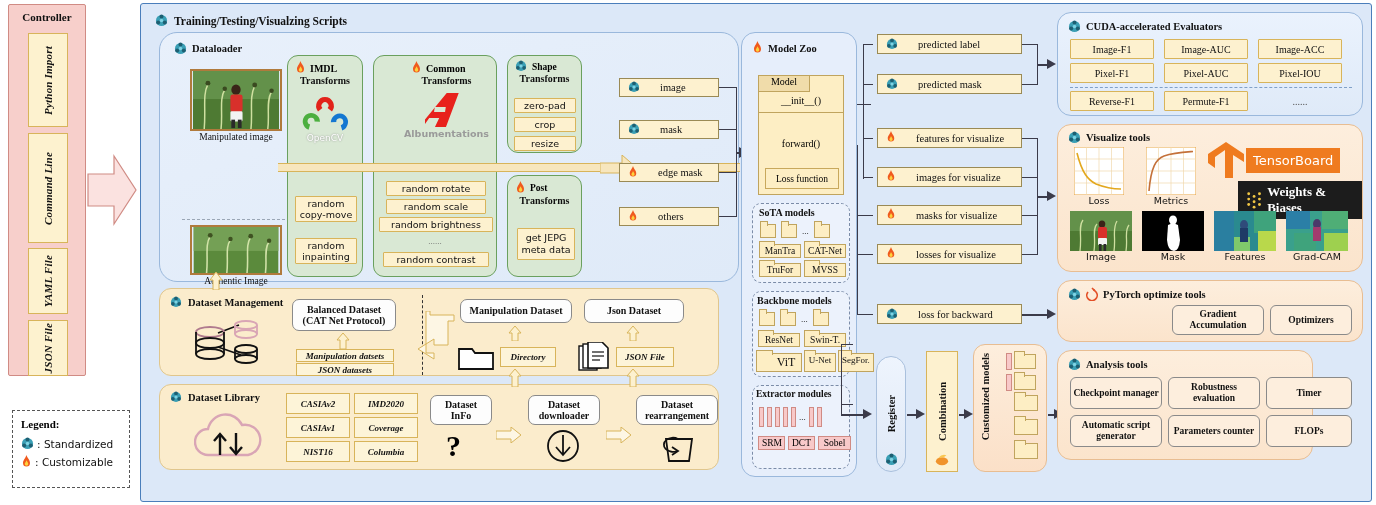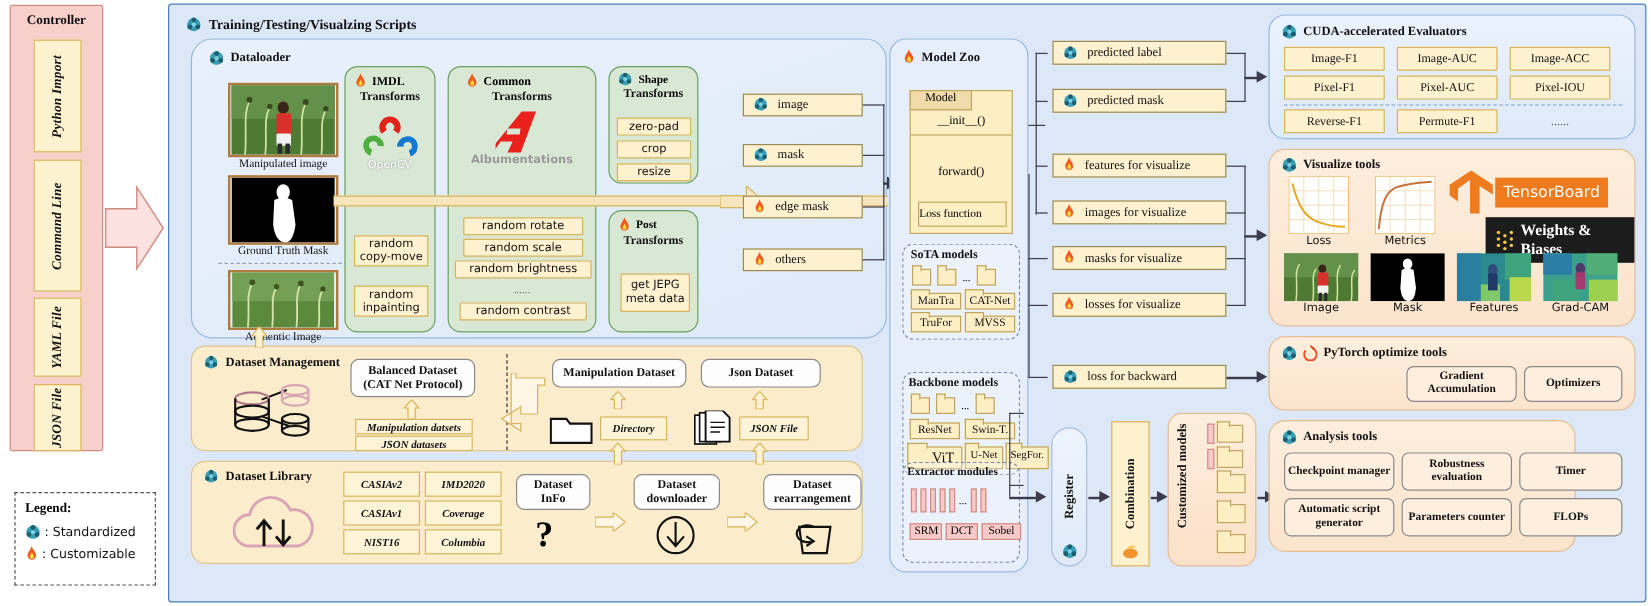--- a/index.html
+++ b/index.html
@@ -93,21 +93,21 @@
   }
   .ibox {
     position:absolute; background:#fdf4d8; border:1px solid #d8b45a;
     display:flex; align-items:center; justify-content:center;
     font-style:italic; font-weight:bold; font-size:9px; color:#111; text-align:center;
   }
 
   
   .iobox {
     position:absolute; background:#fdf1cf; border:1px solid #9a8a55;
-    display:flex; align-items:center; gap:7px; padding-left:8px;
+    display:flex; align-items:center; gap:19px; padding-left:8px;
     font-size:10.5px; color:#111;
   }
 
   
   .modelzoo {
     left:600px; top:28px; width:116px; height:445px;
     background:#e6eefb; border:1px solid #9ab8dc; border-radius:14px;
   }
   .mz-card {
     position:absolute; background:#fdeec4; border:1px solid #c0a45e;
@@ -257,30 +257,20 @@
               <ellipse cx="46" cy="20" rx="5" ry="5.5" fill="#3a2418"></ellipse>
             <rect x="40" y="25" width="13" height="19" rx="2.5" fill="#d8302b"></rect>
             <rect x="40" y="43" width="13" height="11" rx="1.5" fill="#f2f2f2"></rect>
             <rect x="41" y="52" width="4" height="9" fill="#2a2a2a"></rect>
               <rect x="48" y="52" width="4" height="9" fill="#2a2a2a"></rect>
           </g>
         </svg>
         <div class="thumb-cap">Manipulated image</div>
       </div>
 
-      <div style="position:absolute;left:30px;top:113px;">
-        <svg class="thumb" width="92" height="58" viewBox="0 0 92 58">
-          <rect width="92" height="58" fill="#000"></rect>
-          <g fill="#ffffff">
-              <ellipse cx="46" cy="13" rx="6" ry="7"></ellipse>
-            <path d="M38 20 q8 -4 16 0 l3 22 q-2 16 -9 16 q-9 0 -11 -16 z"></path>
-            </g>
-        </svg>
-        <div class="thumb-cap">Ground Truth Mask</div>
-      </div>
       <div style="position:absolute;left:22px;top:186px;width:108px;border-top:1px dashed #9aa6b5;"></div>
 
       <div style="position:absolute;left:30px;top:192px;">
         <svg class="thumb" width="92" height="50" viewBox="0 0 92 50">
           <rect width="92" height="50" fill="#5b8a3c"></rect>
             <rect width="92" height="26" fill="#74a055"></rect>
           <g stroke="#d2e3a8" stroke-width="1.7" fill="none">
             <path d="M14 50 C16 32 12 20 18 10"></path>
               <path d="M36 50 C38 34 34 22 40 14"></path>
             <path d="M58 50 C60 32 56 20 62 11"></path>
@@ -310,21 +300,21 @@
             <path d="M26 2 a9 9 0 0 1 7 14.5 l-4.4-3.4 a3.5 3.5 0 1 0 -5.2 0 L19 16.5 A9 9 0 0 1 26 2z" fill="#e2231a"></path>
             <path d="M12 18 a9 9 0 0 1 7.5 14 l-4.3-3.4 a3.5 3.5 0 1 0 -5.4 0 L5.5 32 A9 9 0 0 1 12 18z" fill="#4caf3f" transform="rotate(-35 12 27)"></path>
             <path d="M40 18 a9 9 0 0 1 7.5 14 l-4.3-3.4 a3.5 3.5 0 1 0 -5.4 0 L33.5 32 A9 9 0 0 1 40 18z" fill="#1477d1" transform="rotate(35 40 27)"></path>
           </svg>
           <div style="font-family:'DejaVu Sans',sans-serif;font-size:9px;color:#fff;text-shadow:0 0 2px #888;margin-top:-2px;">OpenCV</div>
         </div>
         <div class="ybtn" style="position:absolute;left:7px;top:140px;width:62px;"><span>random copy-move</span></div>
         <div class="ybtn" style="position:absolute;left:7px;top:182px;width:62px;"><span>random inpainting</span></div>
       </div>
 
-      <div class="gbox" style="left:213px;top:22px;width:124px;height:222px;">
+      <div class="gbox" style="left:213px;top:22px;width:124px;height:222px;padding-left:23px;">
         <div style="display:flex;align-items:center;gap:4px;padding:5px 0 0 14px;">
           <span class="ico ico-fire">
             <svg width="11" height="14" viewBox="0 0 12 16">
                 <path d="M6 0 C7 4 10 5 10 9 a4 4 0 0 1-8 0 C2 6 4 5 6 0z" fill="#f05a1e"></path>
                 <path d="M6 6 C6.8 8 8 8.6 8 10.3 a2 2 0 0 1-4 0 C4 8.9 5.2 8.4 6 6z" fill="#fdd23c"></path>
               </svg>
           </span>
           <span style="font-weight:bold;font-size:10px;">Common</span>
         </div>
         <div class="gbox-title">Transforms</div>
@@ -447,21 +437,21 @@
             </svg>
           </span>
         <span>Model Zoo</span>
       </div>
 
       <div class="mz-card" style="left:16px;top:42px;width:86px;height:120px;">
         <div style="position:absolute;left:-1px;top:-1px;width:52px;height:17px;background:#f0dcaa;border:1px solid #c0a45e;font-size:10px;text-align:center;">Model</div>
         <div style="position:absolute;left:0;right:0;top:19px;text-align:center;font-size:10px;">__init__()</div>
         <div style="position:absolute;left:0;right:0;top:36px;border-top:1px solid #c0a45e;"></div>
         <div style="position:absolute;left:0;right:0;top:62px;text-align:center;font-size:10px;">forward()</div>
-        <div style="position:absolute;left:6px;top:92px;width:74px;height:21px;background:#fdeec4;border:1.6px solid #c8a85c;display:flex;align-items:center;font-size:9.5px;">
+        <div style="position:absolute;left:6px;top:92px;width:74px;height:21px;background:#fdeec4;border:1.6px solid #c8a85c;display:flex;align-items:center;justify-content:center;font-size:9.5px;">
             <span>Loss function</span>
           </div>
       </div>
 
       <div class="dashbox" style="left:10px;top:170px;width:98px;height:80px;">
         <div class="dash-title" style="padding:3px 0 0 6px;">SoTA models</div>
         <div style="position:absolute;left:7px;top:20px;display:flex;gap:5px;align-items:center;">
           <span class="folder" style="width:16px;height:14px;"></span>
           <span class="folder" style="width:16px;height:14px;"></span>
           <span style="font-size:9px;">...</span>
@@ -470,21 +460,21 @@
         <div style="position:absolute;left:6px;top:40px;display:flex;gap:3px;">
           <span class="ftag" style="width:42px;"><span>ManTra</span></span>
           <span class="ftag" style="width:42px;"><span>CAT-Net</span></span>
         </div>
         <div style="position:absolute;left:6px;top:59px;display:flex;gap:3px;">
           <span class="ftag" style="width:42px;"><span>TruFor</span></span>
           <span class="ftag" style="width:42px;"><span>MVSS</span></span>
         </div>
       </div>
 
-      <div class="dashbox" style="left:10px;top:258px;width:98px;height:86px;margin-top:19px;">
+      <div class="dashbox" style="left:10px;top:258px;width:98px;height:86px;">
         <div class="dash-title" style="padding:3px 0 0 4px;">Backbone models</div>
         <div style="position:absolute;left:6px;top:20px;display:flex;gap:5px;align-items:center;">
           <span class="folder" style="width:16px;height:14px;"></span>
           <span class="folder" style="width:16px;height:14px;"></span>
           <span style="font-size:9px;">...</span>
           <span class="folder" style="width:16px;height:14px;"></span>
         </div>
         <div style="position:absolute;left:5px;top:41px;display:flex;gap:4px;">
           <span class="ftag" style="width:42px;"><span>ResNet</span></span>
           <span class="ftag" style="width:42px;"><span>Swin-T.</span></span>

